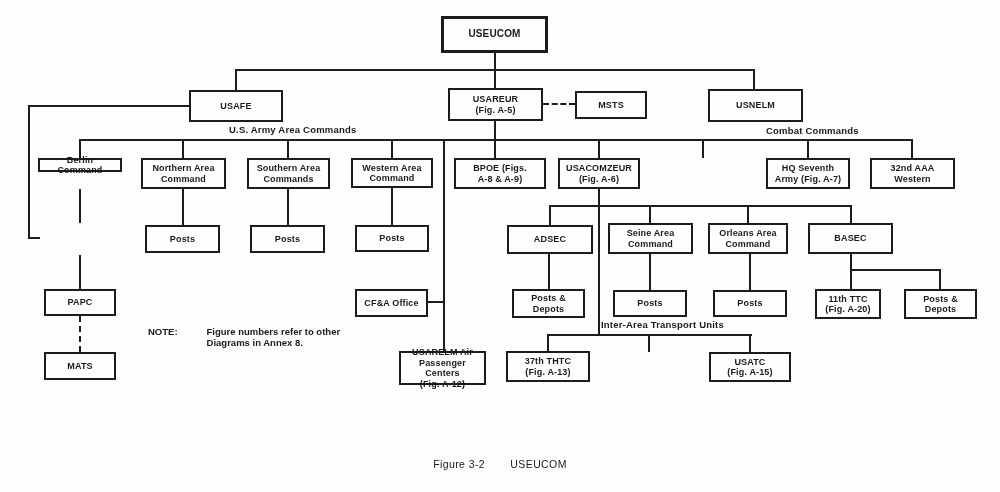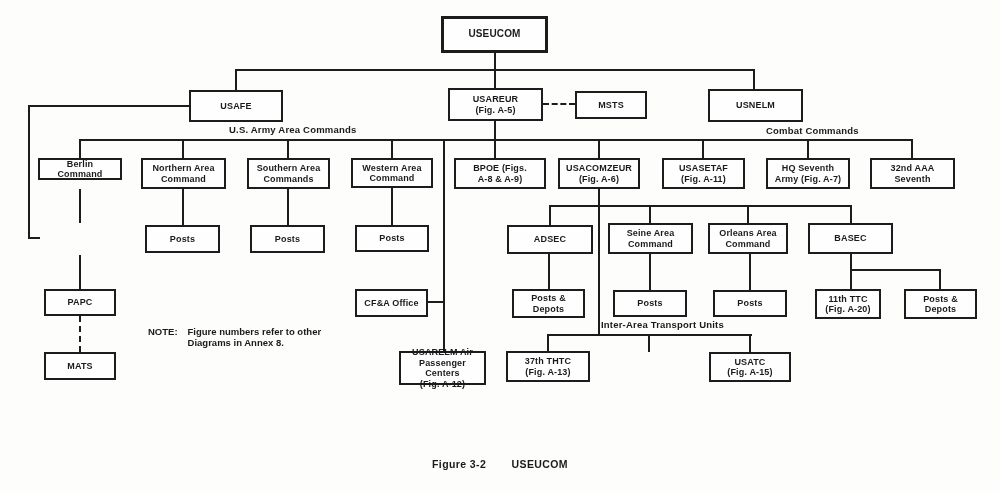--- a/index.html
+++ b/index.html
@@ -13,23 +13,23 @@
     font-weight:bold; font-size:9px; line-height:10.5px; white-space:pre-line;
     letter-spacing:0.15px;
   }
   .node.lg { border-width:3px; font-size:10px; }
   .hl { position:absolute; height:2px; background:#1c1c1c; }
   .vl { position:absolute; width:2px; background:#1c1c1c; }
   .hdash { position:absolute; height:0; border-top:2px dashed #1c1c1c; }
   .vdash { position:absolute; width:0; border-left:2px dashed #1c1c1c; }
   .glabel { position:absolute; font-weight:bold; font-size:9.5px; letter-spacing:0.2px; white-space:nowrap; }
   .note { position:absolute; left:148px; top:326px; display:flex; font-weight:bold; font-size:9.5px; }
-  .note .note-label { margin-right:10px; }
+  .note .note-label { margin-right:29px; }
   .note .note-text { white-space:pre-line; line-height:11px; }
-  .caption { position:absolute; left:0; top:458px; width:1000px; text-align:center; font-weight:bold; font-size:10.5px; letter-spacing:0.4px; }
+  .caption { position:absolute; left:0; top:458px; width:1000px; text-align:center; font-weight:normal; font-size:10.5px; letter-spacing:0.4px; }
   .caption .cap-title { margin-left:22px; }
 </style>
 </head>
 <body>
 
 <div class="canvas">
 
   <div class="vl" style="left:494px;top:53px;height:17px"></div>
   <div class="hl" style="left:235px;top:69px;width:520px"></div>
   <div class="vl" style="left:235px;top:69px;height:21px"></div>
@@ -89,38 +89,36 @@
   <div class="glabel" style="left:601px;top:319px">Inter-Area Transport Units</div>
 
   <div class="node lg" style="left:441px;top:16px;width:107px;height:37px">USEUCOM</div>
 
   <div class="node" style="left:189px;top:90px;width:94px;height:32px">USAFE</div>
   <div class="node" style="left:448px;top:88px;width:95px;height:33px">USAREUR
 (Fig. A-5)</div>
   <div class="node" style="left:575px;top:91px;width:72px;height:28px">MSTS</div>
   <div class="node" style="left:708px;top:89px;width:95px;height:33px">USNELM</div>
 
-  <div class="node" style="left:38px;top:158px;width:84px;height:22px">Berlin
+  <div class="node" style="left:38px;top:158px;width:84px;height:14px">Berlin
 Command</div>
   <div class="node" style="left:141px;top:158px;width:85px;height:31px">Northern Area
 Command</div>
   <div class="node" style="left:247px;top:158px;width:83px;height:31px">Southern Area
 Commands</div>
   <div class="node" style="left:351px;top:158px;width:82px;height:30px">Western Area
 Command</div>
   <div class="node" style="left:454px;top:158px;width:92px;height:31px">BPOE (Figs.
 A-8 &amp; A-9)</div>
   <div class="node" style="left:558px;top:158px;width:82px;height:31px">USACOMZEUR
 (Fig. A-6)</div>
-  <div class="node" style="left:662px;top:158px;width:83px;height:31px">USASETAF
-(Fig. A-11)</div>
   <div class="node" style="left:766px;top:158px;width:84px;height:31px">HQ Seventh
 Army (Fig. A-7)</div>
   <div class="node" style="left:870px;top:158px;width:85px;height:31px">32nd AAA
-Seventh</div>
+Western</div>
 
   <div class="node" style="left:145px;top:225px;width:75px;height:28px">Posts</div>
   <div class="node" style="left:250px;top:225px;width:75px;height:28px">Posts</div>
   <div class="node" style="left:355px;top:225px;width:74px;height:27px">Posts</div>
   <div class="node" style="left:507px;top:225px;width:86px;height:29px">ADSEC</div>
   <div class="node" style="left:608px;top:223px;width:85px;height:31px">Seine Area
 Command</div>
   <div class="node" style="left:708px;top:223px;width:80px;height:31px">Orleans Area
 Command</div>
   <div class="node" style="left:808px;top:223px;width:85px;height:31px">BASEC</div>

